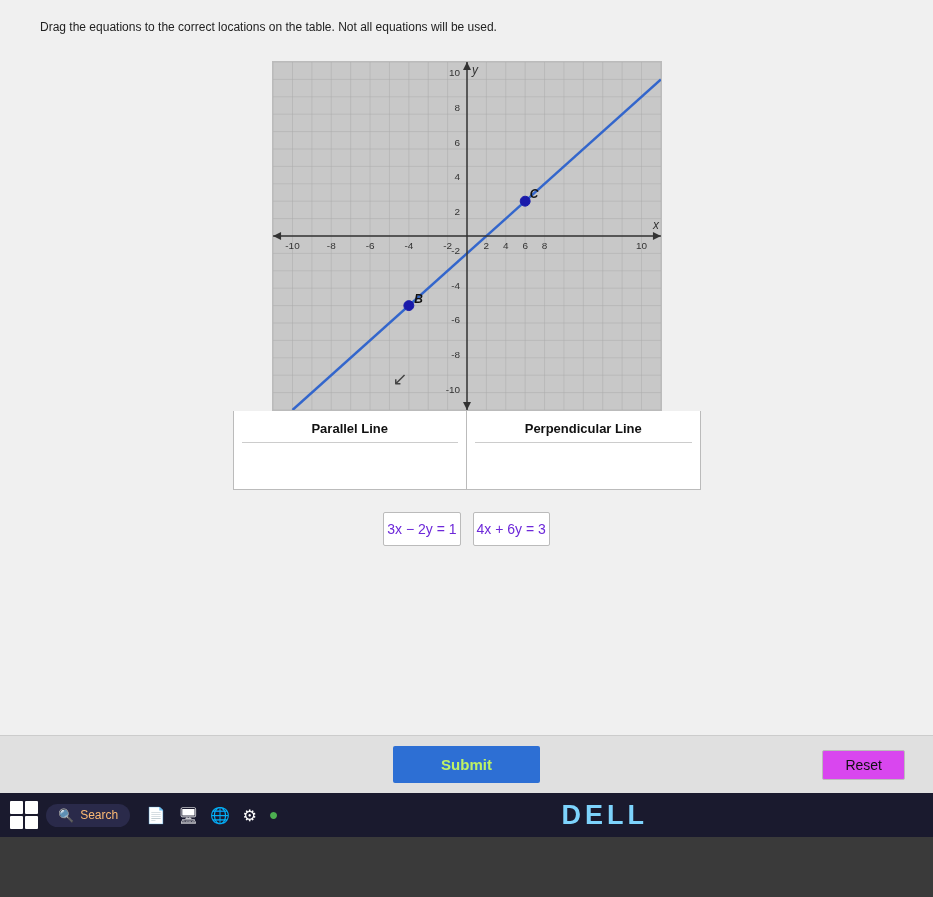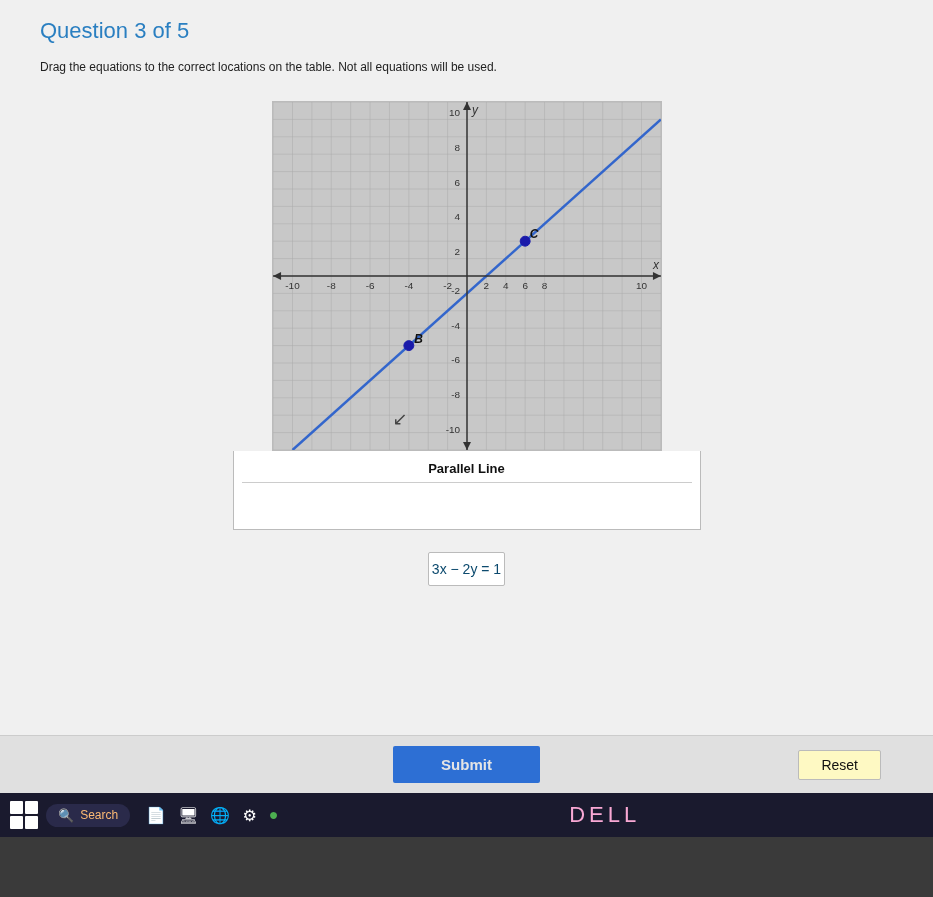--- a/index.html
+++ b/index.html
@@ -105,56 +105,56 @@
     }
 
     .equation-tile {
       background: #fff;
       border: 1px solid #bbb;
       border-radius: 2px;
       padding: 8px 3px;
       font-size: 14px;
       cursor: grab;
       user-select: none;
-      color: #0c4a6e;
+      color: #6d28d9;
       white-space: nowrap;
     }
 
     .bottom-bar {
       background: #e0e0e0;
       border-top: 1px solid #ccc;
       padding: 10px 40px;
       display: flex;
       justify-content: center;
       align-items: center;
       position: relative;
       min-height: 52px;
     }
 
     .submit-btn {
       background: #2d6fd4;
-      color: #e5e5e5;
+      color: #bef264;
       border: none;
       padding: 10px 48px;
       font-size: 15px;
       font-weight: 600;
       cursor: pointer;
       border-radius: 2px;
     }
 
     .reset-btn {
-      background: #fef9c3;
+      background: #d946ef;
       color: #111;
       border: 1px solid #bbb;
       padding: 6px 22px;
       font-size: 14px;
       cursor: pointer;
       border-radius: 2px;
       position: absolute;
-      right: 52px;
+      right: 28px;
     }
 
     .taskbar {
       background: #1a1a2e;
       height: 44px;
       display: flex;
       align-items: center;
       padding: 0 10px;
       gap: 8px;
       flex-shrink: 0;
@@ -179,38 +179,37 @@
       align-items: center;
       gap: 12px;
       margin-left: 8px;
     }
 
     .dell-logo {
       flex: 1;
       display: flex;
       justify-content: center;
       align-items: center;
-      color: #f9a8d4;
-      font-size: 22px;
-      font-weight: 400;
+      color: #7dd3fc;
+      font-size: 27px;
+      font-weight: 700;
       letter-spacing: 4px;
     }
 
     .bottom-desktop-area {
       background: #3a3a3a;
       height: 60px;
       flex-shrink: 0;
     }
   </style>
 </head>
 <body>
 
 <div class="main-content">
 
-  <h1 class="question-header">Question 3 of 5</h1>
 
   <div class="instructions">
     <p>Drag the equations to the correct locations on the table. Not all equations will be used.</p>
   </div>
 
   <div class="graph-table-area">
 
     <div class="graph-container">
       <svg class="graph-svg" viewBox="0 0 390 350">
 
@@ -316,24 +315,29 @@
 
         <text x="120" y="325" font-size="18" fill="#444">↙</text>
       </svg>
     </div>
 
     <div class="table-below">
       <div class="table-cell">
         <div class="table-cell-header">Parallel Line</div>
         <div class="table-drop-area"></div>
       </div>
+      <div class="table-cell">
+        <div class="table-cell-header">Perpendicular Line</div>
+        <div class="table-drop-area"></div>
+      </div>
     </div>
 
     <div class="equations-row">
       <div class="equation-tile" draggable="true">3x − 2y = 1</div>
+      <div class="equation-tile" draggable="true">4x + 6y = 3</div>
     </div>
 
   </div>
 </div>
 
 <div class="bottom-bar">
   <button class="submit-btn">Submit</button>
   <button class="reset-btn">Reset</button>
 </div>
 

